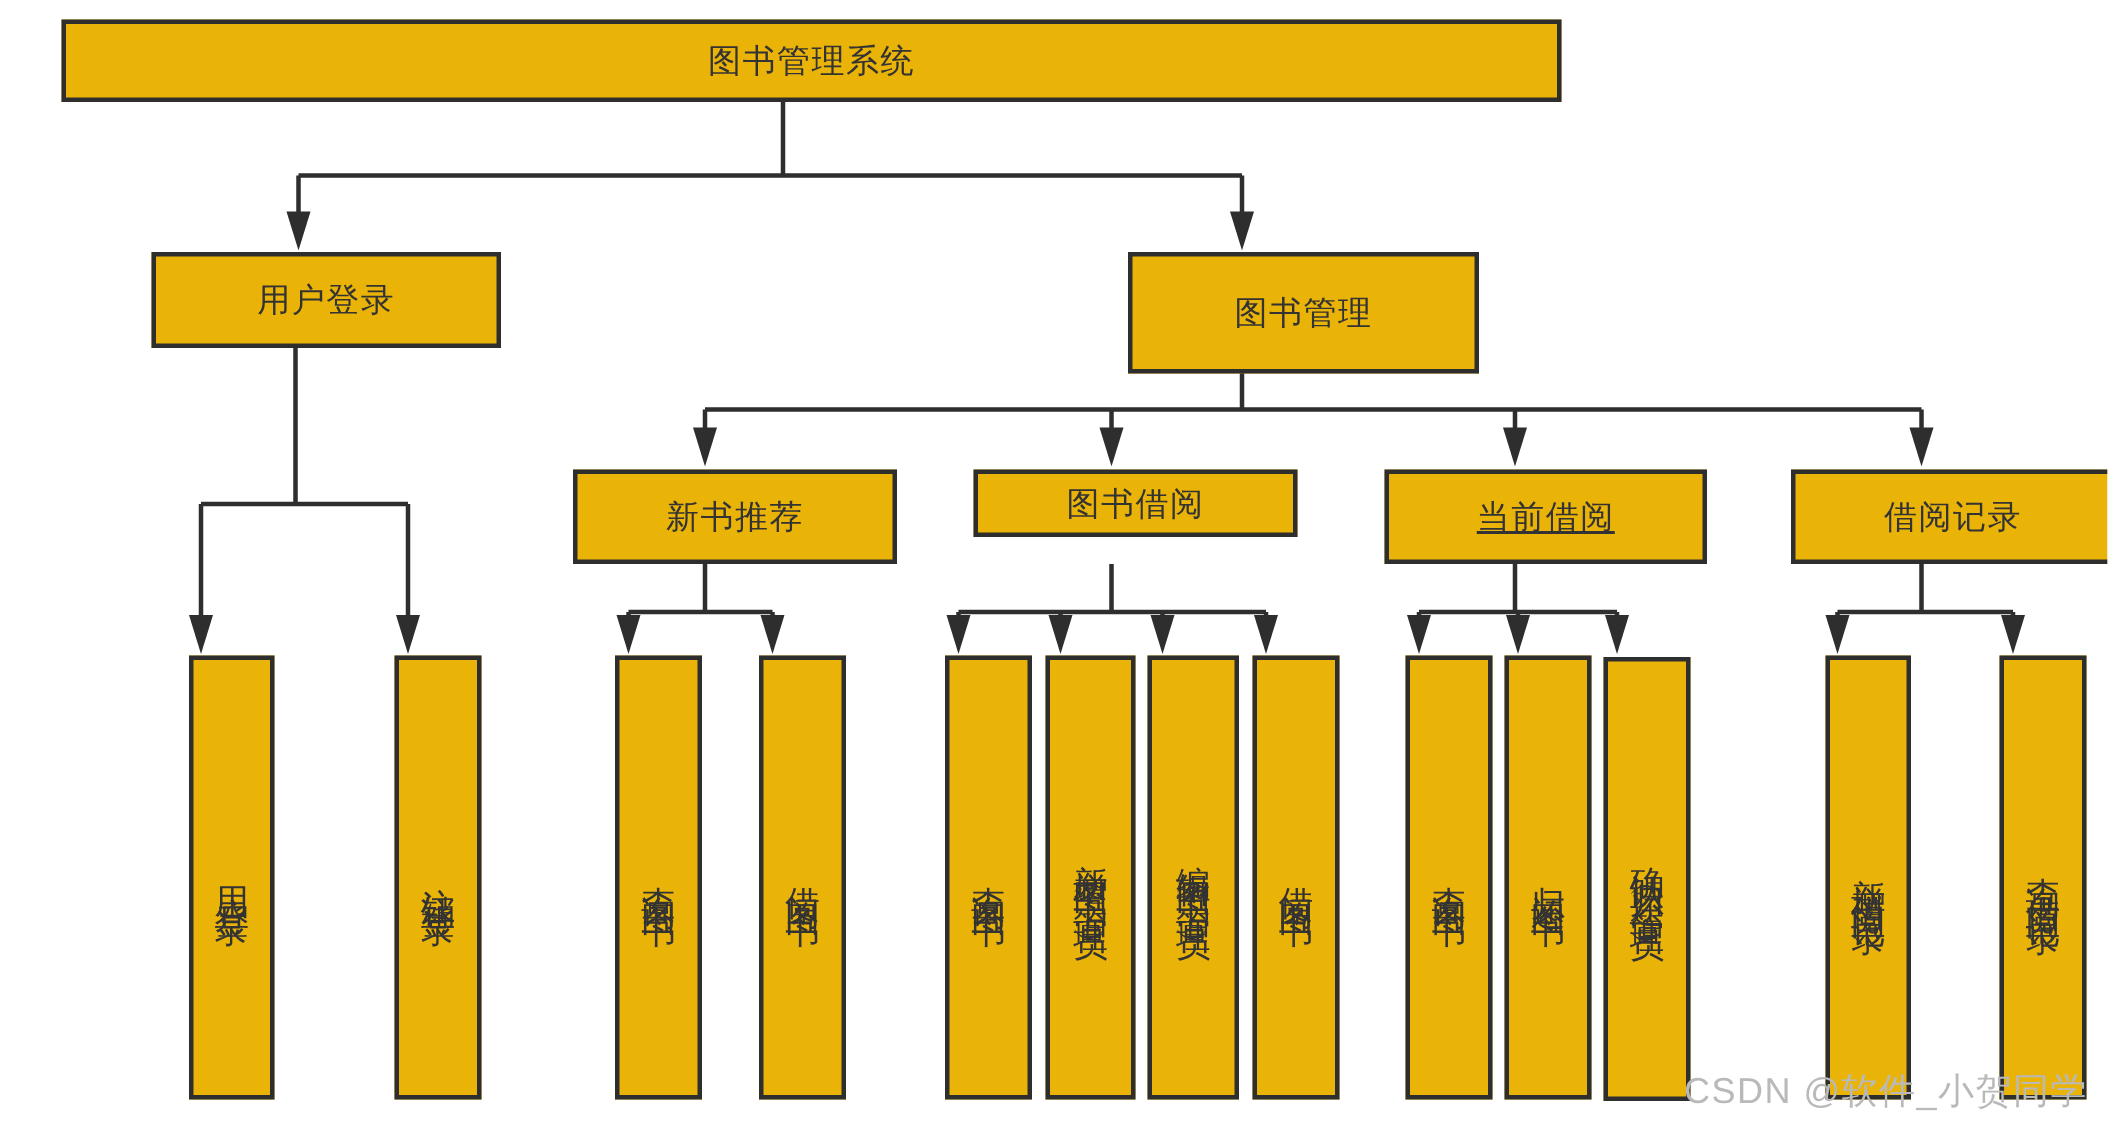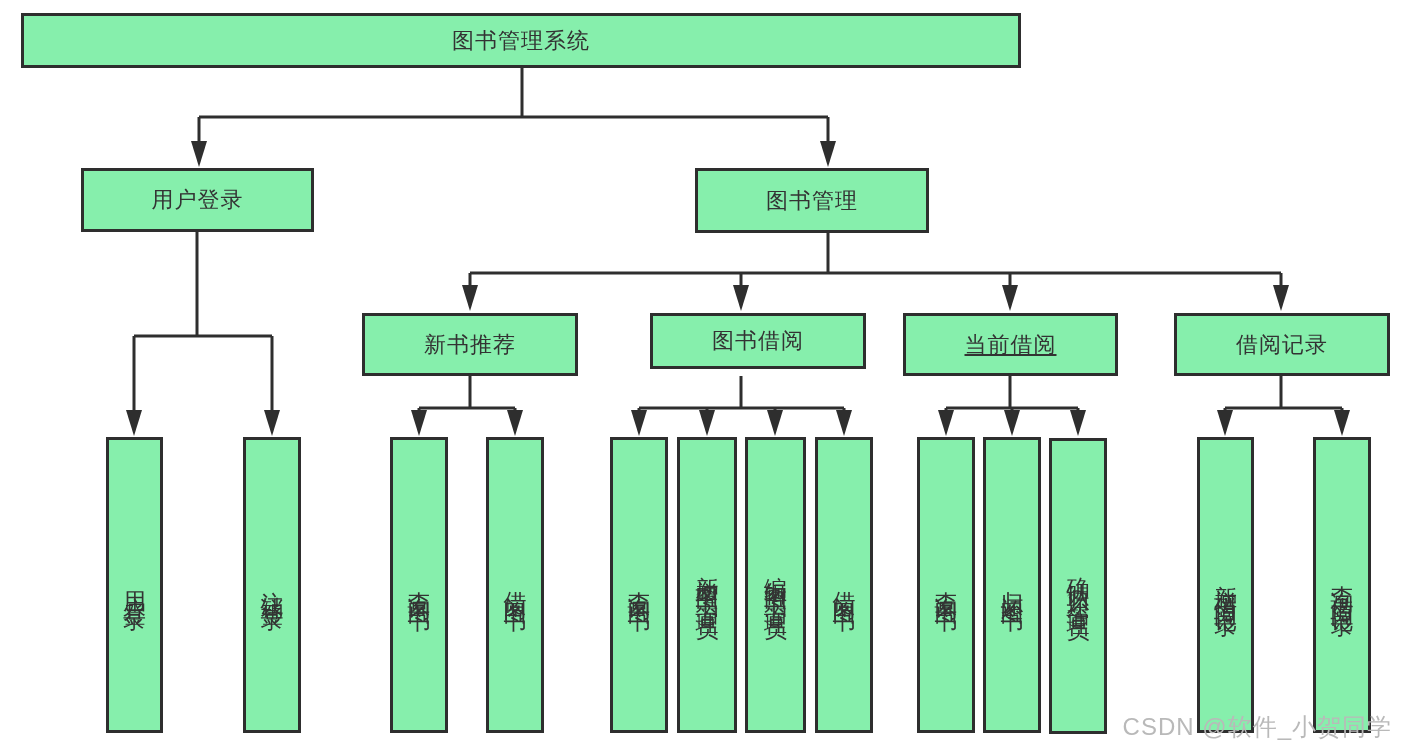--- a/index.html
+++ b/index.html
@@ -15,27 +15,28 @@
     background:var(--bg);
     font-family:"Liberation Sans", sans-serif;
     overflow:hidden;
   }
   .connectors{position:absolute;left:0;top:0;}
   .connectors path{stroke:var(--line);stroke-width:3;fill:none;}
   .connectors polygon{fill:var(--line);stroke:none;}
   .box{
     position:absolute;
     box-sizing:border-box;
-    background:#86efac;
+    background:#eab308;
     border:3px solid var(--line);
     color:var(--text);
     display:flex;
     align-items:center;
     justify-content:center;
     text-align:center;
+    margin-left:20px;
   }
   .h-box{font-size:22px;letter-spacing:1px;}
   .v-box{
     writing-mode:vertical-rl;
     font-size:23px;
     letter-spacing:6px;
     line-height:1;
   }
   .watermark{
     position:absolute;
@@ -83,24 +84,24 @@
     <polygon points="1070,410 1086,410 1078,436"></polygon>
 
     <path d="M1281 376 V408 M1225 408 H1342 M1225 408 V414 M1342 408 V414"></path>
     <polygon points="1217,410 1233,410 1225,436"></polygon>
     <polygon points="1334,410 1350,410 1342,436"></polygon>
   </svg>
 
   <div class="box h-box" style="left:21px;top:13px;width:1000px;height:55px;">图书管理系统</div>
 
   <div class="box h-box" style="left:81px;top:168px;width:233px;height:64px;">用户登录</div>
-  <div class="box h-box" style="left:695px;top:168px;width:234px;height:65px;">图书管理</div>
+  <div class="box h-box" style="left:732px;top:168px;width:234px;height:81px;">图书管理</div>
 
   <div class="box h-box" style="left:362px;top:313px;width:216px;height:63px;">新书推荐</div>
-  <div class="box h-box" style="left:650px;top:313px;width:216px;height:56px;">图书借阅</div>
+  <div class="box h-box" style="left:629px;top:313px;width:216px;height:45px;">图书借阅</div>
   <div class="box h-box" style="left:903px;top:313px;width:215px;height:63px;text-decoration:underline;">当前借阅</div>
   <div class="box h-box" style="left:1174px;top:313px;width:216px;height:63px;">借阅记录</div>
 
   <div class="box v-box" style="left:106px;top:437px;width:57px;height:296px;">用户登录</div>
   <div class="box v-box" style="left:243px;top:437px;width:58px;height:296px;">注销登录</div>
 
   <div class="box v-box" style="left:390px;top:437px;width:58px;height:296px;">查询图书</div>
   <div class="box v-box" style="left:486px;top:437px;width:58px;height:296px;">借阅图书</div>
 
   <div class="box v-box" style="left:610px;top:437px;width:58px;height:296px;">查询图书</div>

